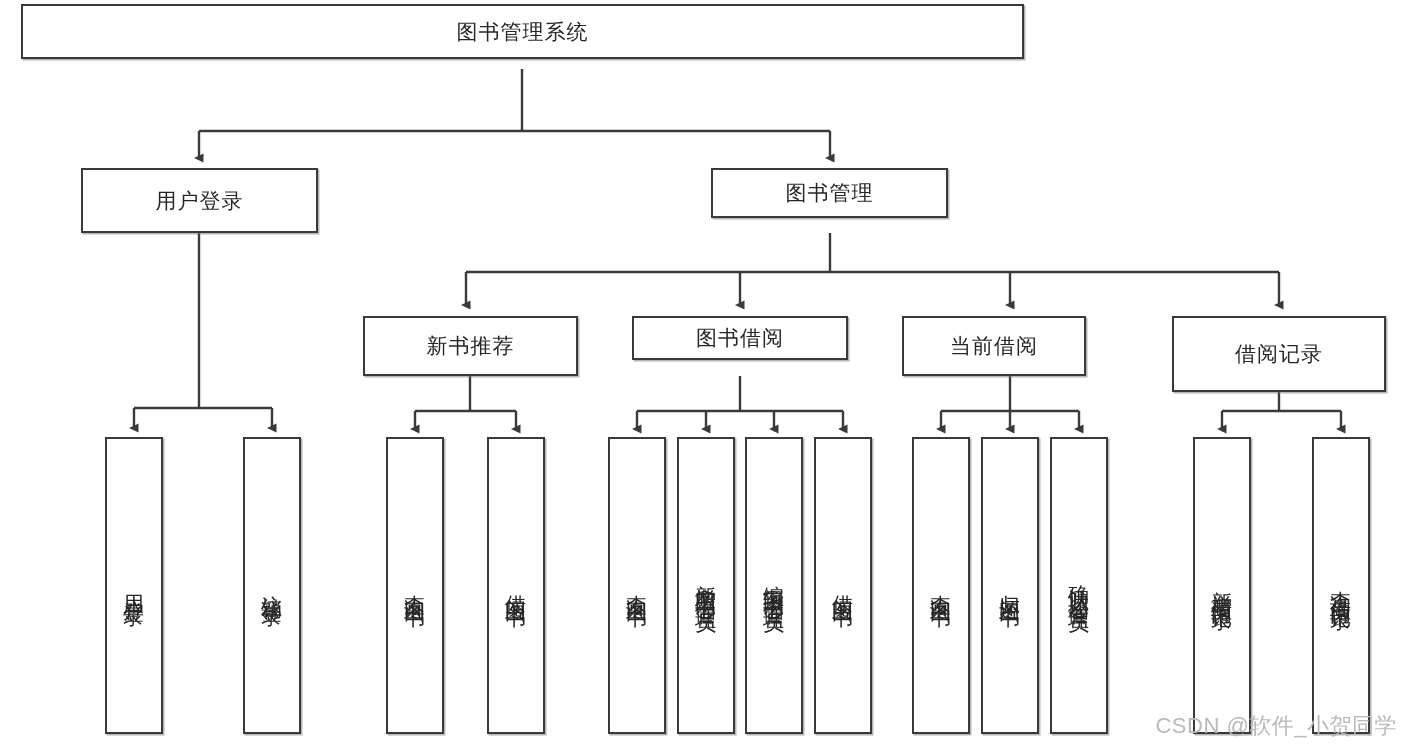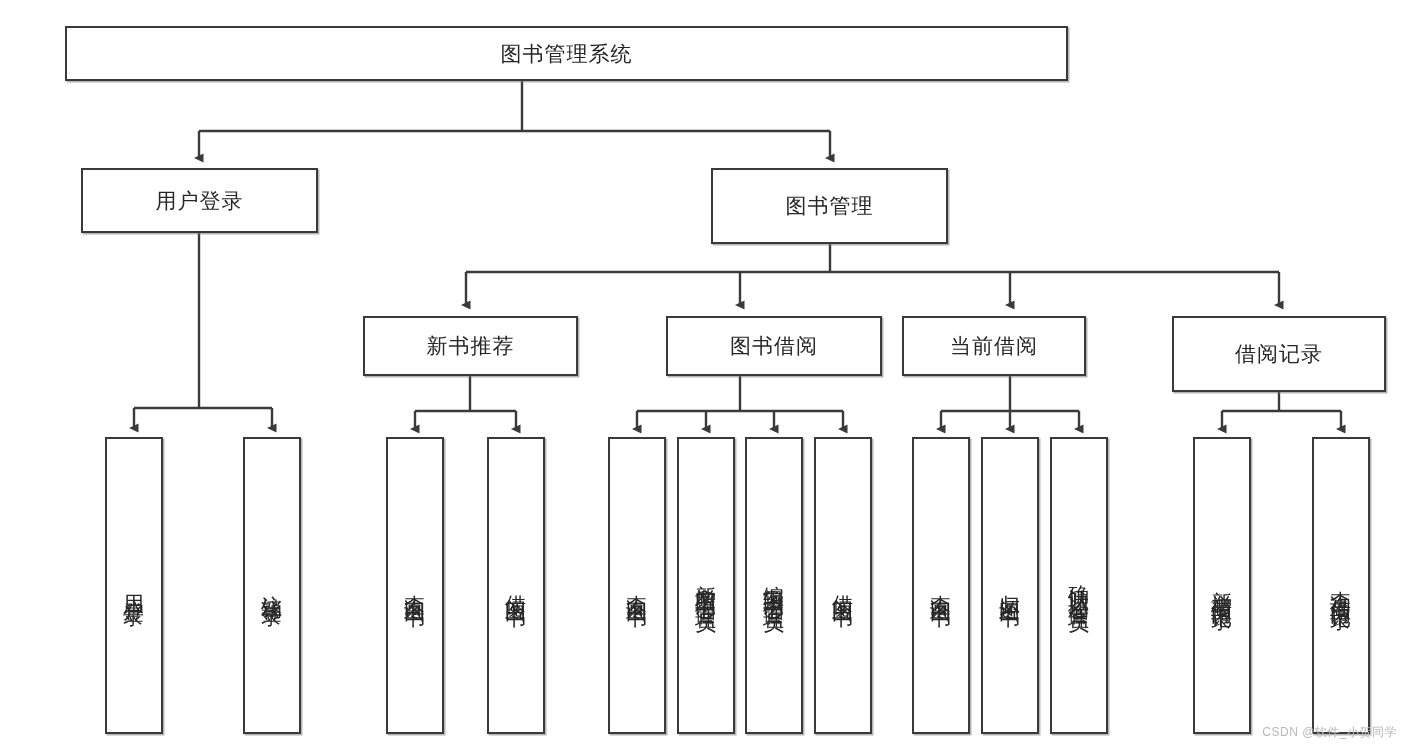--- a/index.html
+++ b/index.html
@@ -54,21 +54,21 @@
     display: block;
   }
   .node .hlabel {
     white-space: nowrap;
     display: block;
   }
   #watermark {
     position: absolute;
     right: 8px;
     bottom: 6px;
-    font-size: 12px;
+    font-size: 22px;
     color: #b9b9b9;
     letter-spacing: 0.5px;
     white-space: nowrap;
   }
 </style>
 </head>
 <body>
 
 <div id="canvas">
 
@@ -115,35 +115,35 @@
       <path d="M1010,411 L1010,429" marker-end="url(#arrow)"></path>
       <path d="M1079,411 L1079,429" marker-end="url(#arrow)"></path>
 
       <path d="M1279,376 L1279,411"></path>
       <path d="M1222,411 L1341,411"></path>
       <path d="M1222,411 L1222,429" marker-end="url(#arrow)"></path>
       <path d="M1341,411 L1341,429" marker-end="url(#arrow)"></path>
     </g>
   </svg>
 
-  <div class="node h" style="left:21px; top:26px; width:1003px; height:55px;margin-left:44px;">
+  <div class="node h" style="left:21px; top:4px; width:1003px; height:55px;">
     <span class="hlabel">图书管理系统</span>
   </div>
 
   <div class="node h" style="left:81px; top:168px; width:237px; height:65px;">
     <span class="hlabel">用户登录</span>
   </div>
-  <div class="node h" style="left:711px; top:168px; width:237px; height:76px;">
+  <div class="node h" style="left:711px; top:168px; width:237px; height:50px;">
     <span class="hlabel">图书管理</span>
   </div>
 
   <div class="node h" style="left:363px; top:316px; width:215px; height:60px;">
     <span class="hlabel">新书推荐</span>
   </div>
-  <div class="node h" style="left:666px; top:316px; width:216px; height:60px;">
+  <div class="node h" style="left:632px; top:316px; width:216px; height:44px;">
     <span class="hlabel">图书借阅</span>
   </div>
   <div class="node h" style="left:902px; top:316px; width:184px; height:60px;">
     <span class="hlabel">当前借阅</span>
   </div>
   <div class="node h" style="left:1172px; top:316px; width:214px; height:76px;">
     <span class="hlabel">借阅记录</span>
   </div>
 
   <div class="node v" style="left:105px; top:437px; width:58px; height:297px;">

